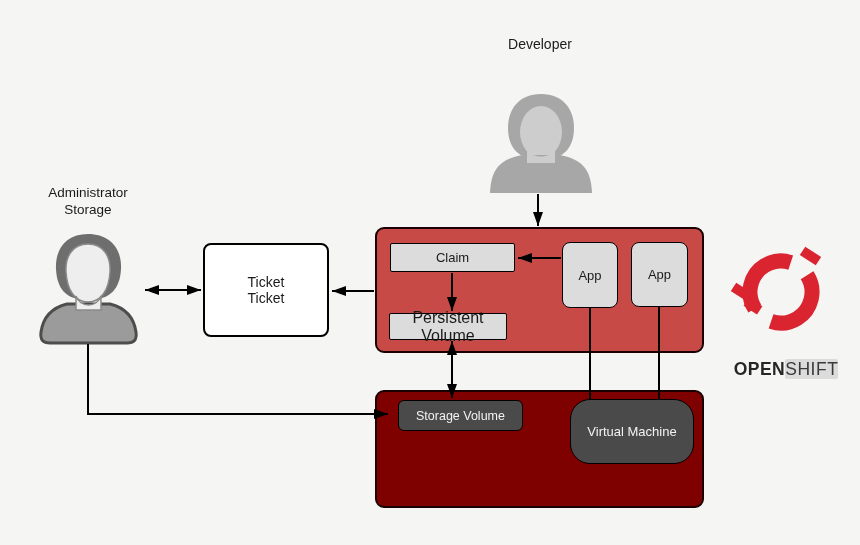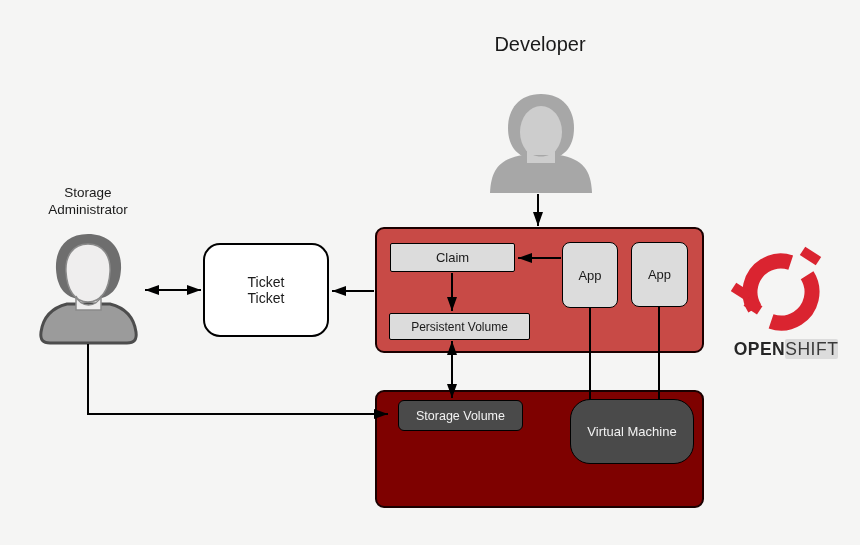--- a/index.html
+++ b/index.html
@@ -58,72 +58,73 @@
   }
   .avatar{z-index:2;}
   .logo-wrap{z-index:2;}
   .logo-text{
     position:absolute;
     text-align:center;
     font-size:17.5px;
     letter-spacing:.5px;
     color:var(--logo_text);
     white-space:nowrap;
+    margin-top:20px;
   }
   .logo-text .bold{font-weight:bold;}
   .logo-text .light{font-weight:normal;color:#3a3a3a;}
 </style>
 </head>
 <body>
 
 <div class="canvas">
 
-  <div class="abs lbl" style="left:480px;top:36px;width:120px;font-size:20px;">Developer</div>
+  <div class="abs lbl" style="left:480px;top:36px;width:120px;font-size:14px;">Developer</div>
 
   <svg class="abs avatar" style="left:487px;top:85px;" width="108" height="108" viewBox="0 0 108 108">
     <path d="M54 9 C32 9 21 24 21 43 C21 62 31 75 54 75 C77 75 87 62 87 43 C87 24 76 9 54 9 Z" fill="#a7a7a7"></path>
     <ellipse cx="54" cy="47" rx="21" ry="26" fill="#cdcdcd"></ellipse>
     <path d="M36 70 L72 70 C96 74 104 85 105 108 L3 108 C4 85 12 74 36 70 Z" fill="#a7a7a7"></path>
     <path d="M40 64 C44 74 64 74 68 64 L68 78 L40 78 Z" fill="#cdcdcd"></path>
   </svg>
 
   <div class="abs lbl" style="left:18px;top:184px;width:140px;font-size:13.5px;">
+    <span style="display:block">Administrator</span>
     <span style="display:block">Storage</span>
-    <span style="display:block">Administrator</span>
   </div>
 
   <svg class="abs avatar" style="left:35px;top:228px;" width="107" height="117" viewBox="0 0 107 117">
     <path d="M53 6 C31 6 20 21 21 41 C22 60 30 72 53 72 C76 72 85 60 86 41 C87 21 75 6 53 6 Z" fill="#6e6e6e"></path>
     <path d="M53 16 C38 16 30 28 31 44 C32 62 40 74 53 74 C66 74 74 62 75 44 C76 28 68 16 53 16 Z" fill="#efeeee" stroke="#8a8a8a" stroke-width="1.5"></path>
     <path d="M32 76 C16 80 8 90 6 104 C5 112 8 115 15 115 L92 115 C99 115 102 112 101 104 C99 90 91 80 75 76 L32 76 Z" fill="#9b9b9b" stroke="#4d4d4d" stroke-width="3"></path>
     <path d="M41 68 C45 80 62 80 66 68 L66 82 L41 82 Z" fill="#efeeee" stroke="#8a8a8a" stroke-width="1.5"></path>
   </svg>
 
-  <div class="node" style="left:203px;top:243px;width:126px;height:94px;background:#ffffff;border-radius:17px;border-width:2px;font-size:14px;">
+  <div class="node" style="left:203px;top:243px;width:126px;height:94px;background:#ffffff;border-radius:8px;border-width:2px;font-size:14px;">
     <div>
       <span style="display:block">Ticket</span>
       <span style="display:block">Ticket</span>
     </div>
   </div>
 
   <div class="container-box upper" style="left:375px;top:227px;width:329px;height:126px;"></div>
 
   <div class="node light" style="left:390px;top:243px;width:125px;height:29px;font-size:13px;">
     <span>Claim</span>
   </div>
 
   <div class="node light" style="left:562px;top:242px;width:56px;height:66px;border-radius:8px;font-size:13px;">
     <span>App</span>
   </div>
 
   <div class="node light" style="left:631px;top:242px;width:57px;height:65px;border-radius:8px;font-size:13px;">
     <span>App</span>
   </div>
 
-  <div class="node light" style="left:389px;top:313px;width:141px;height:27px;font-size:12px;">
+  <div class="node light" style="left:389px;top:313px;width:118px;height:27px;font-size:16px;">
     <span>Persistent Volume</span>
   </div>
 
   <div class="container-box lower" style="left:375px;top:390px;width:329px;height:118px;"></div>
 
   <div class="node dark" style="left:391px;top:400px;width:125px;height:31px;font-size:12.5px;">
     <span>Storage Volume</span>
   </div>
 
   <div class="node dark" style="left:563px;top:399px;width:124px;height:65px;border-radius:20px;font-size:13px;">

